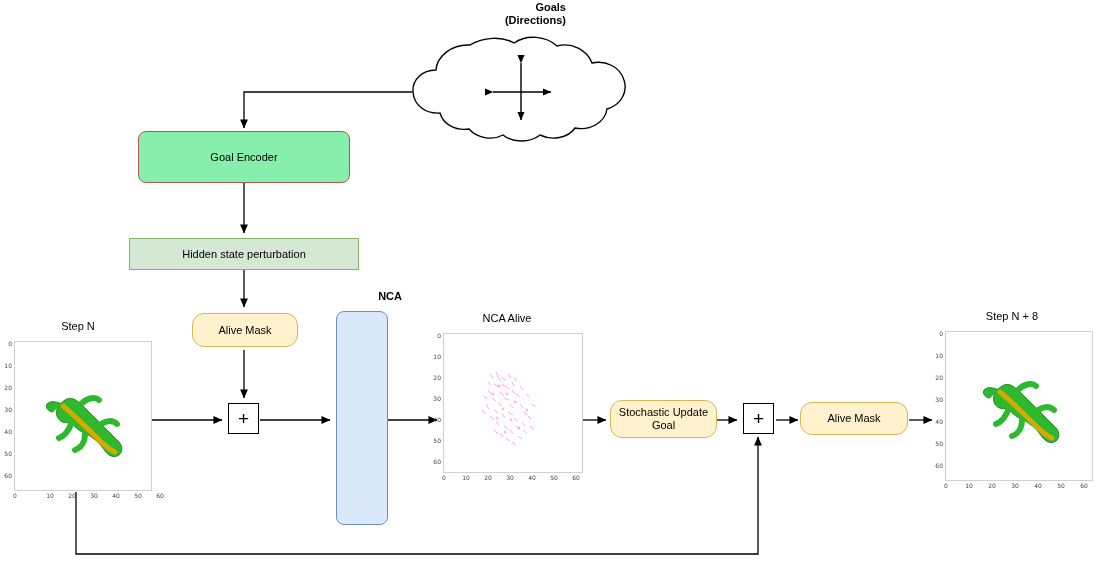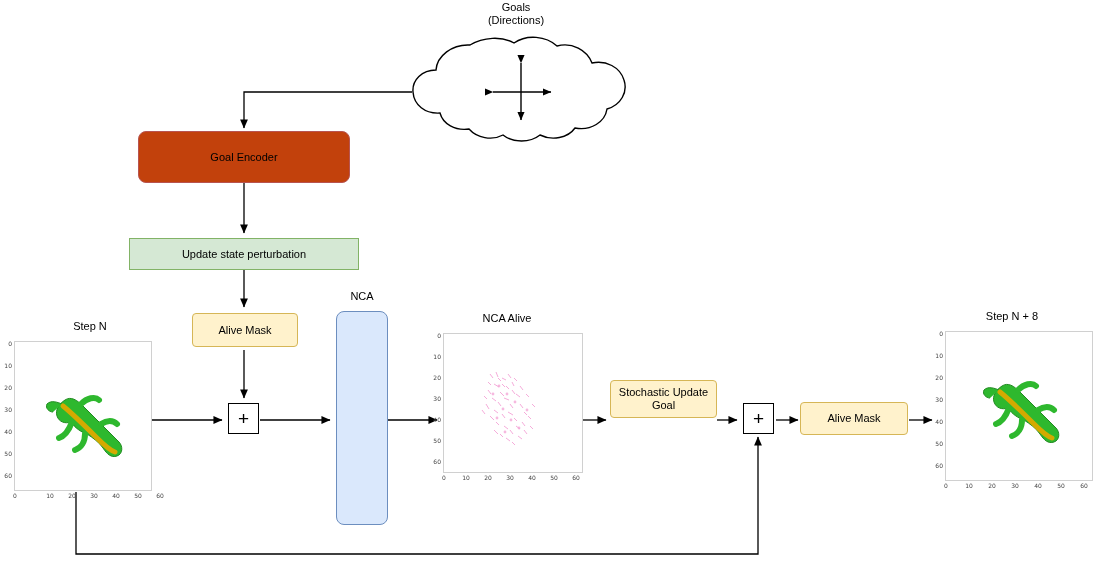--- a/index.html
+++ b/index.html
@@ -5,36 +5,36 @@
   html,body{margin:0;padding:0;}
   body{
     width:1098px;height:561px;
     background:#ffffff;
     font-family:"Liberation Sans", sans-serif;
     color:#000;
     position:relative;
     overflow:hidden;
   }
   .abs{position:absolute;}
-  .lbl{font-size:11px;color:#000;text-align:center;line-height:13px;}
+  .lbl{font-size:11px;color:#000;text-align:right;line-height:13px;font-weight:bold;}
   .box{
     box-sizing:border-box;
     display:flex;align-items:center;justify-content:center;
     text-align:center;
     font-size:11px;
     line-height:13px;
   }
   .box-goal{
-    background:#c2410c;border:1px solid #b85450;border-radius:8px;
+    background:#86efac;border:1px solid #b85450;border-radius:8px;
   }
   .box-hidden{
     background:#d5e8d4;border:1px solid #82b366;
   }
   .box-yellow{
-    background:#fff2cc;border:1px solid #d6b656;border-radius:4px;
+    background:#fff2cc;border:1px solid #d6b656;border-radius:12px;
   }
   .box-nca{
     background:#dae8fc;border:1px solid #6c8ebf;border-radius:8px;
   }
   .plus{
     box-sizing:border-box;
     border:1px solid #000;background:#fff;
     width:31px;height:31px;
     display:flex;align-items:center;justify-content:center;
     font-size:19px;line-height:19px;
@@ -113,52 +113,52 @@
   <path d="M909,420 L932,420" stroke="#000" stroke-width="1.3" fill="none" marker-end="url(#arrow)"></path>
 
   <path d="M76,492 L76,554 L758,554 L758,437" stroke="#000" stroke-width="1.3" fill="none" marker-end="url(#arrow)"></path>
 </svg>
 
 <div class="abs box box-goal" style="left:138px;top:131px;width:212px;height:52px;">
   <span>Goal Encoder</span>
 </div>
 
 <div class="abs box box-hidden" style="left:129px;top:238px;width:230px;height:32px;">
-  <span>Update state perturbation</span>
+  <span>Hidden state perturbation</span>
 </div>
 
 <div class="abs box box-yellow" style="left:192px;top:313px;width:106px;height:34px;">
   <span>Alive Mask</span>
 </div>
 
 <div class="abs box box-nca" style="left:336px;top:311px;width:52px;height:214px;"></div>
 <div class="abs lbl" style="left:322px;top:290px;width:80px;">
   <span>NCA</span>
 </div>
 
-<div class="abs box box-yellow" style="left:610px;top:380px;width:107px;height:38px;">
+<div class="abs box box-yellow" style="left:610px;top:400px;width:107px;height:38px;">
   <span>
     <span>Stochastic Update</span><br>
     <span>Goal</span>
   </span>
 </div>
 
 <div class="abs box box-yellow" style="left:800px;top:402px;width:108px;height:33px;">
   <span>Alive Mask</span>
 </div>
 
 <div class="abs plus" style="left:228px;top:403px;">
   <span>+</span>
 </div>
 
 <div class="abs plus" style="left:743px;top:403px;">
   <span>+</span>
 </div>
 
-<div class="abs cap" style="left:40px;top:320px;width:100px;">
+<div class="abs cap" style="left:28px;top:320px;width:100px;">
   <span>Step N</span>
 </div>
 <div class="plot" style="left:14px;top:341px;width:138px;height:150px;">
   <svg width="136" height="148" viewBox="0 0 136 148">
     <g>
       <path d="M50,58 C44,62 40,68 42,74 C44,80 50,82 56,80
                C60,86 66,90 72,92 C78,96 84,100 88,106
                C92,112 96,116 102,114 C108,112 108,104 104,100
                C98,94 92,88 86,82 C80,76 74,70 68,64
                C62,58 56,54 50,58 Z" fill="#2eb82e" stroke="#1f8a1f" stroke-width="1"></path>

